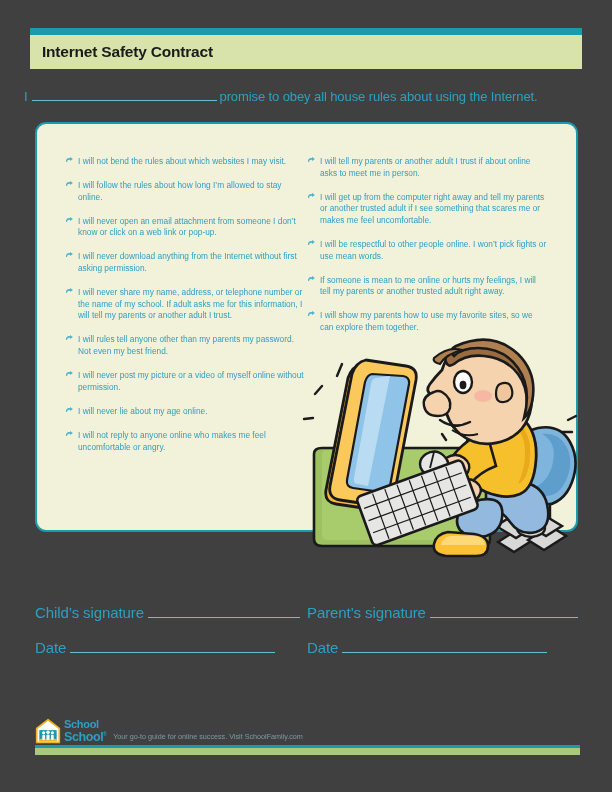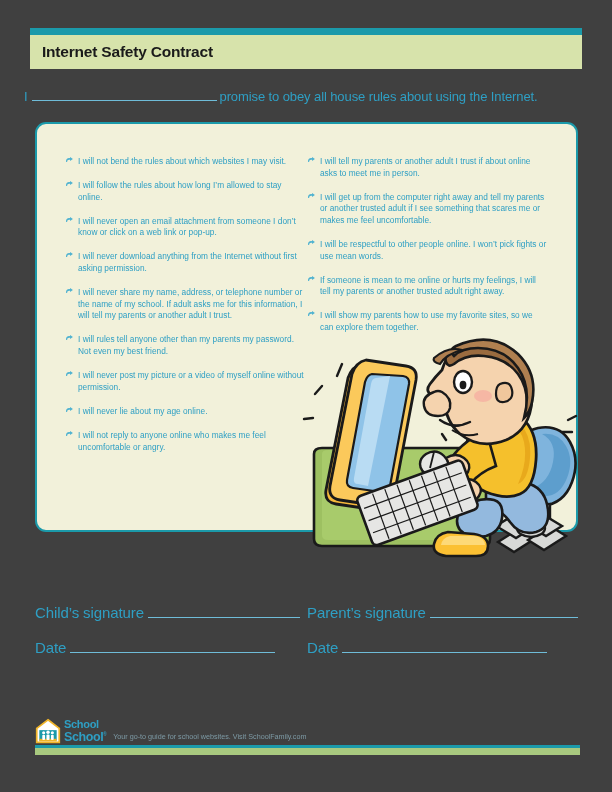--- a/index.html
+++ b/index.html
@@ -506,19 +506,19 @@
             <rect x="13.2" y="19" width="3.6" height="6.4" rx="1.3"></rect>
             <circle cx="20" cy="17" r="1.8"></circle>
             <rect x="18.4" y="19.3" width="3.2" height="6" rx="1.2"></rect>
           </g>
         </svg>
         <span class="logo-words">
           <span class="logo-school">School</span>
           <span class="logo-family"><span>School</span><span class="logo-tm">®</span></span>
         </span>
       </div>
-      <span class="footer-tag">Your go-to guide for school websites. Visit SchoolFamily.com</span>
+      <span class="footer-tag">Your go-to guide for online success. Visit SchoolFamily.com</span>
     </div>
     <div class="footer-bar-teal"></div>
     <div class="footer-bar-green"></div>
   </div>
 
 </div>
 
 </body></html>

